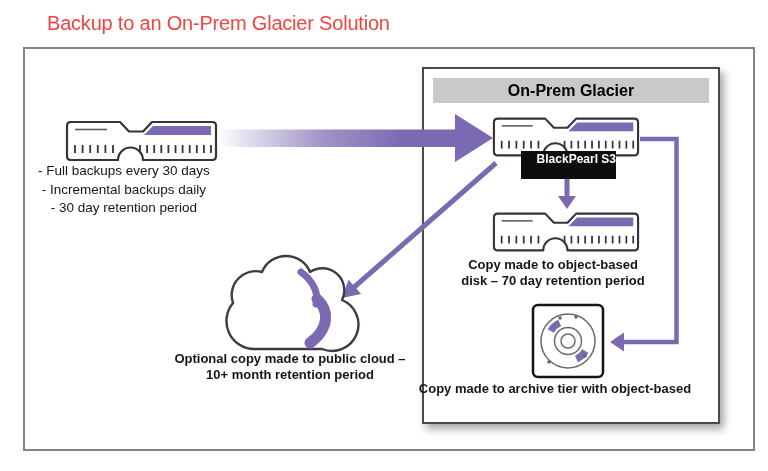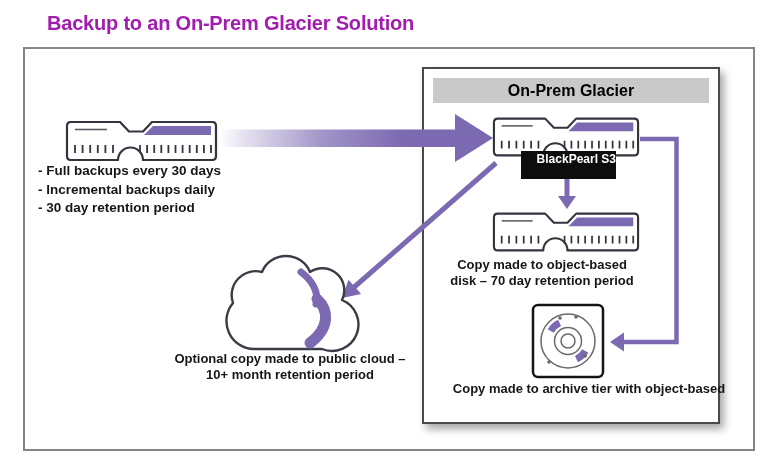--- a/index.html
+++ b/index.html
@@ -9,49 +9,49 @@
     --frame-border:#858585;
     --box-border:#4a4a4a;
     --ink:#161616;
   }
   html,body{margin:0;padding:0;background:#fff;}
   .stage{
     position:relative;width:768px;height:471px;overflow:hidden;background:#fff;
     font-family:"Liberation Sans",sans-serif;color:var(--ink);
   }
   .page-title{
-    position:absolute;left:47px;top:12px;font-size:20px;font-weight:700;
-    letter-spacing:-0.2px;color:#a21caf;white-space:nowrap;
+    position:absolute;left:47px;top:12px;font-size:20px;font-weight:400;
+    letter-spacing:-0.2px;color:#ef4444;white-space:nowrap;
   }
   .outer-box{
     position:absolute;left:23px;top:47px;width:728px;height:400px;
     border:2px solid var(--frame-border);background:#fff;
   }
   .onprem-box{
     position:absolute;left:422px;top:67px;width:294px;height:353px;
     border:2px solid var(--box-border);background:#fff;
     box-shadow:4px 5px 8px rgba(0,0,0,0.35);
   }
   .onprem-header{
     position:absolute;left:433px;top:78px;width:276px;height:25px;
     background:var(--header-gray);font-size:16px;font-weight:800;
     text-align:center;line-height:25px;color:#000000;
   }
   .svg-layer{position:absolute;left:0;top:0;}
   .lbl{position:absolute;text-align:center;font-weight:700;}
   .backup-server-label{left:63px;top:96px;width:157px;font-size:13.5px;}
-  .bullets{position:absolute;left:38px;top:162px;font-size:13.5px;font-weight:700;line-height:18.5px;text-align:left;white-space:nowrap;}
+  .bullets{position:absolute;left:38px;top:162px;font-size:13.5px;font-weight:400;line-height:18.5px;text-align:center;white-space:nowrap;}
   .blackpearl-tag{
     position:absolute;left:521px;top:151px;width:95px;height:28px;
     background:#0d0d0d;color:#fff;font-size:12px;font-weight:700;
     text-align:right;line-height:16px;white-space:nowrap;
   }
   .caption{position:absolute;font-size:13px;font-weight:700;line-height:16px;text-align:center;white-space:nowrap;}
-  .disk-caption{left:417px;top:257px;width:250px;}
-  .tape-caption{left:446px;top:381px;width:286px;}
+  .disk-caption{left:428px;top:257px;width:250px;}
+  .tape-caption{left:412px;top:381px;width:286px;}
   .cloud-caption{left:165px;top:351px;width:250px;}
   
   .srv-outline{fill:#fff;stroke:var(--outline);stroke-width:2.2;stroke-linejoin:round;}
   .srv-dash{stroke:#5a5a64;stroke-width:1.6;}
   .srv-ticks{stroke:var(--outline);stroke-width:1.8;}
   .purple-fill{fill:var(--accent);}
   .purple-stroke{stroke:var(--accent);fill:none;}
   .cloud-outline{fill:#fff;stroke:#3c3c46;stroke-width:2.4;stroke-linejoin:round;}
   .tape-box{fill:#fff;stroke:#151515;stroke-width:2.5;}
   .tape-ring{fill:none;stroke:#6a6a6a;stroke-width:1.5;}

